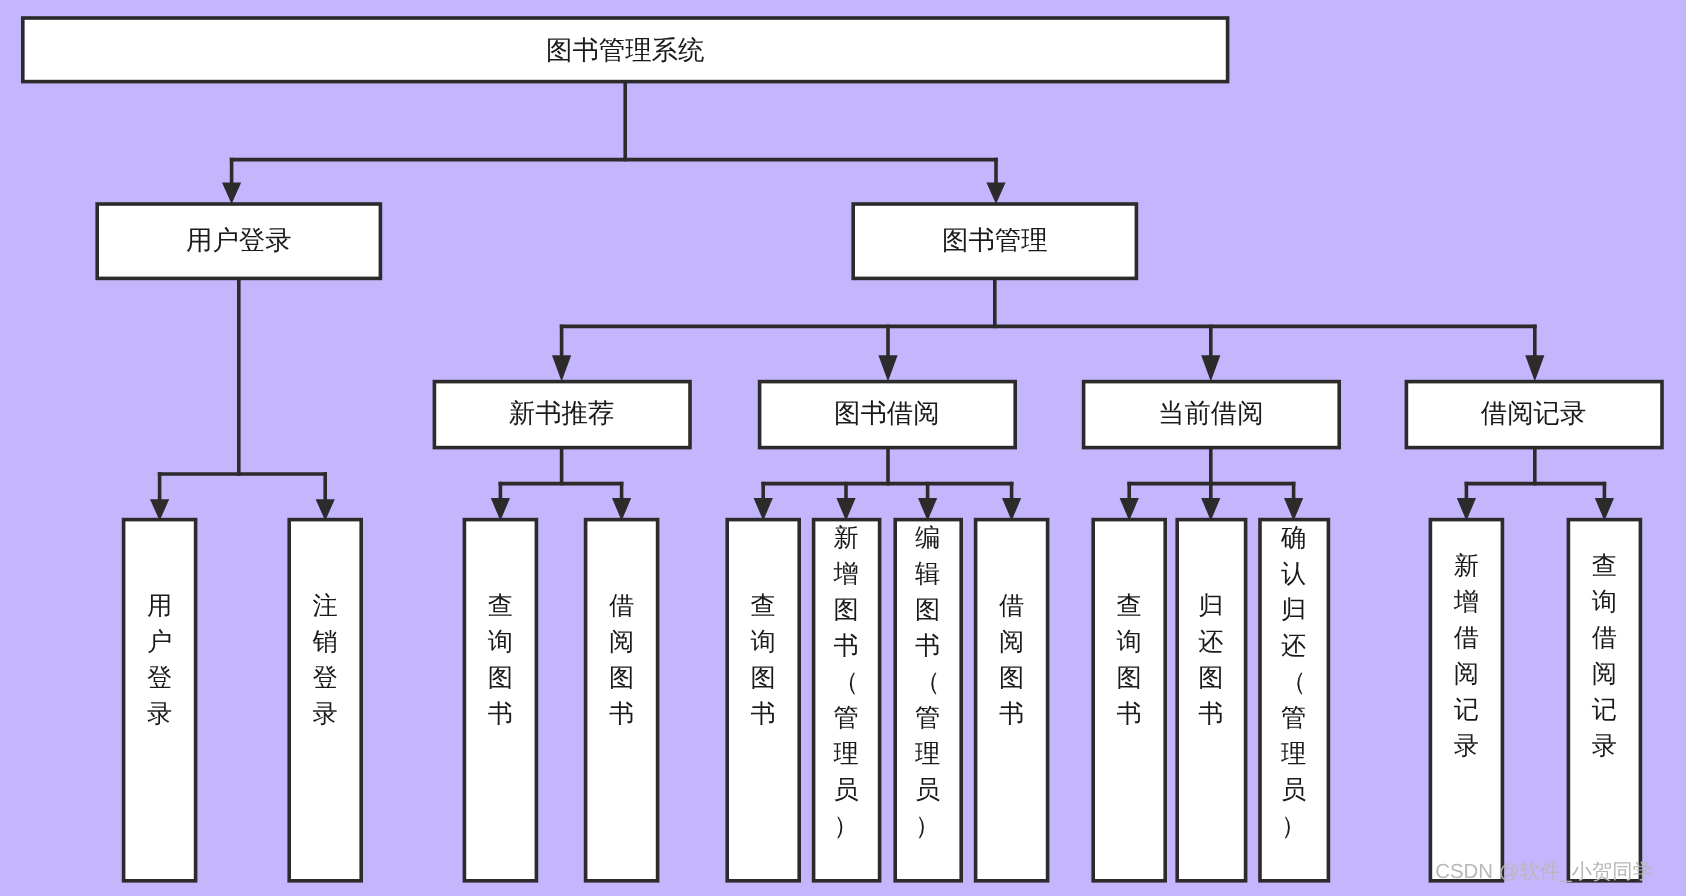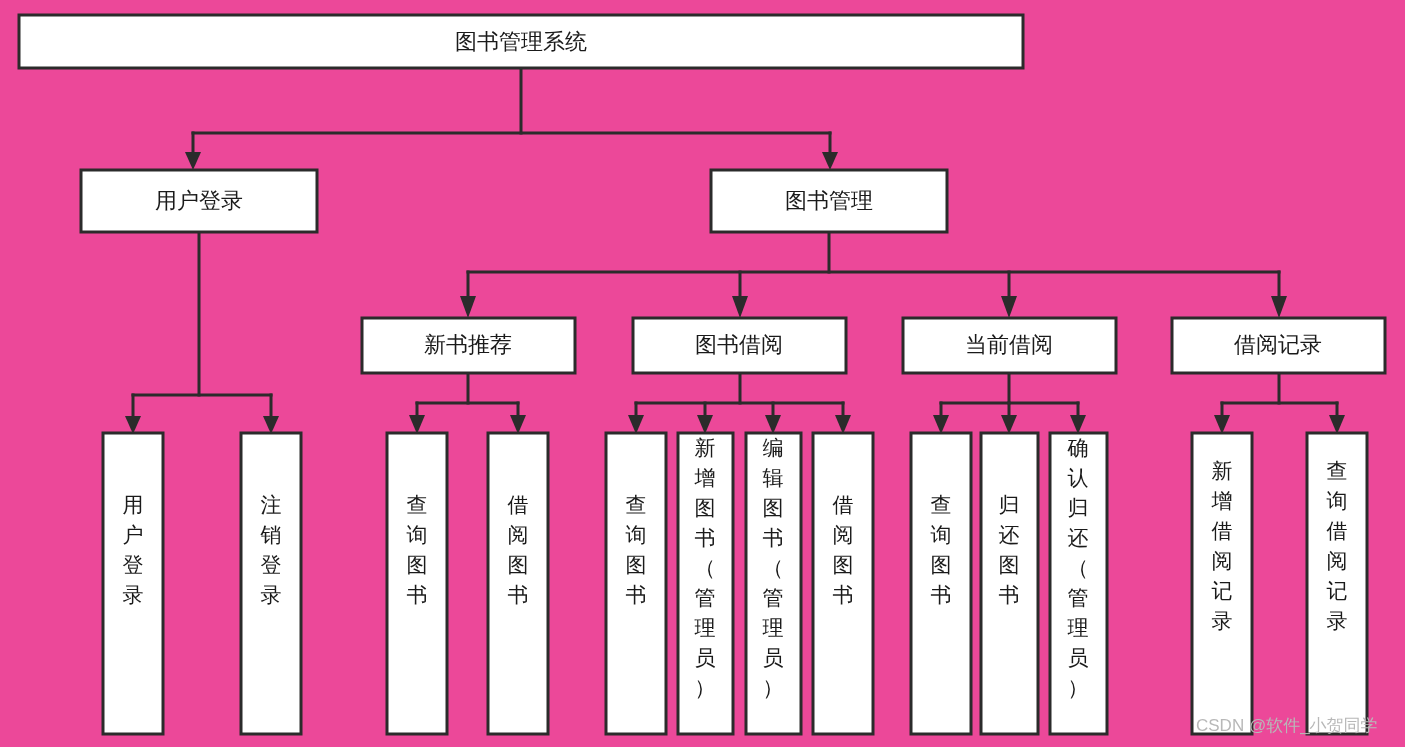--- a/index.html
+++ b/index.html
@@ -8,21 +8,21 @@
     padding: 0;
     background: #ffffff;
   }
   body {
     font-family: "Liberation Sans", "DejaVu Sans", sans-serif;
   }
   #diagram-root {
     position: relative;
     width: 1405px;
     height: 747px;
-    background: #ec4899;
+    background: #c4b5fd;
     overflow: hidden;
   }
   svg#flowchart {
     position: absolute;
     top: 0;
     left: 0;
     width: 1405px;
     height: 747px;
   }
   .node-box {

